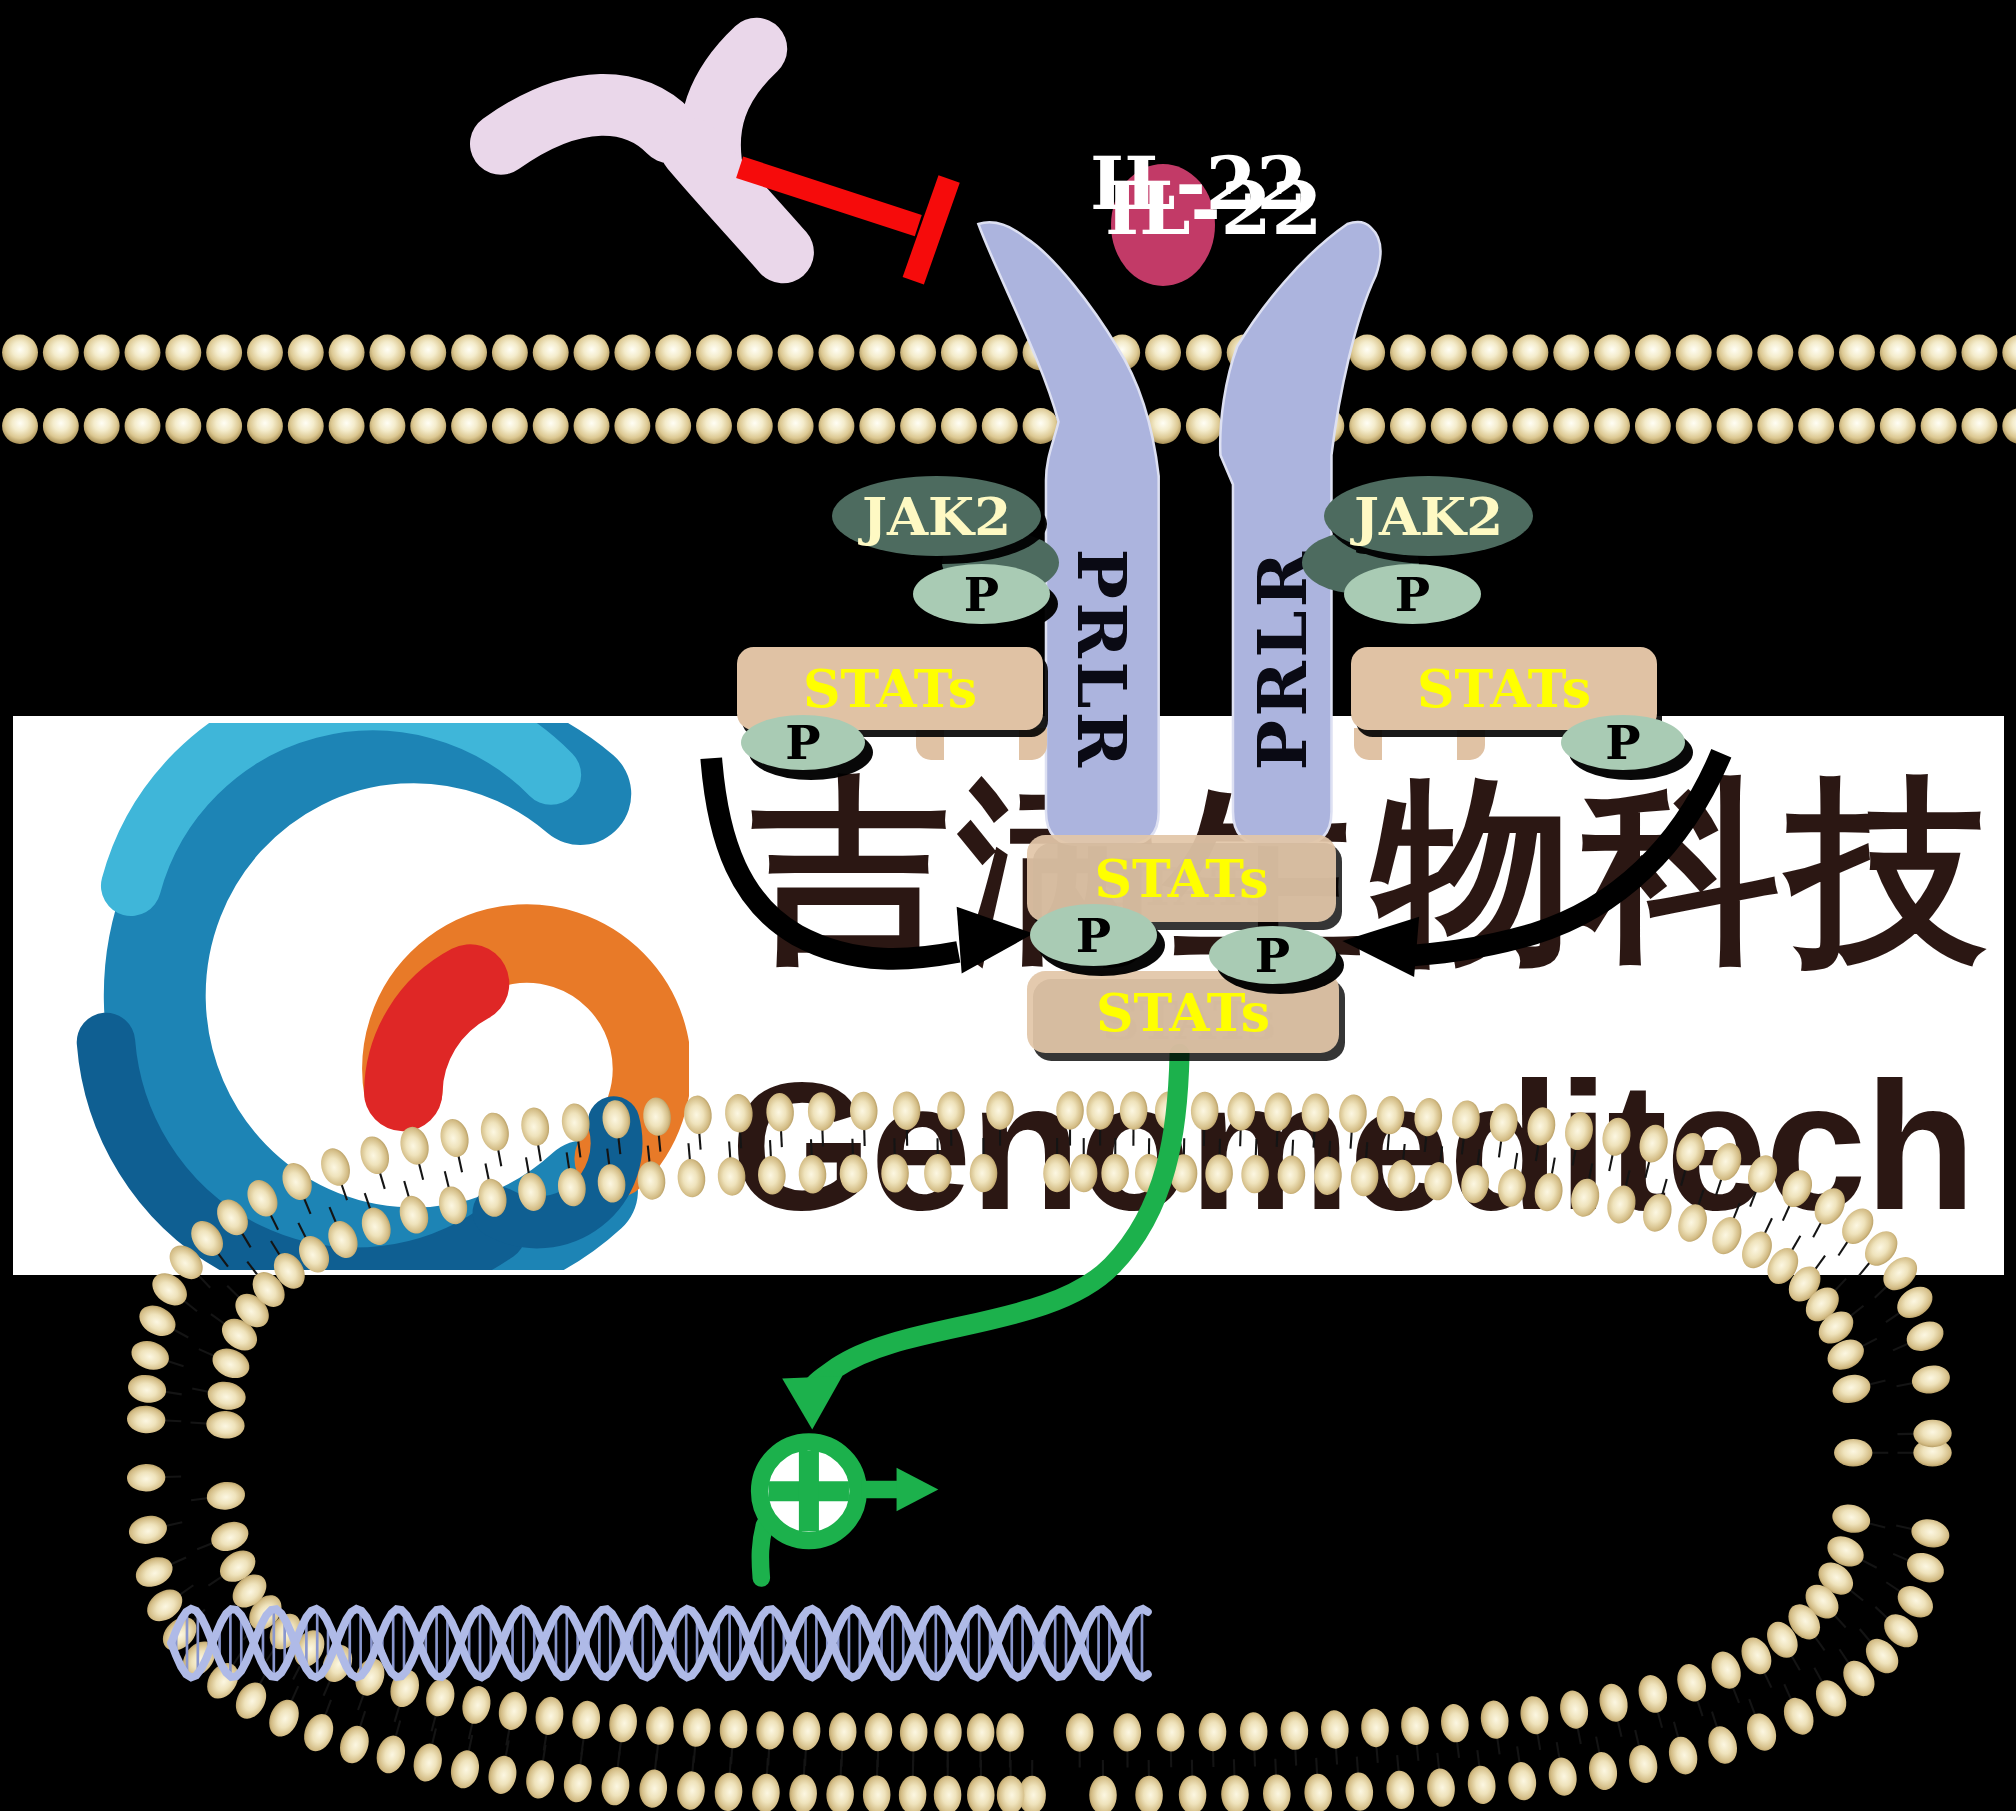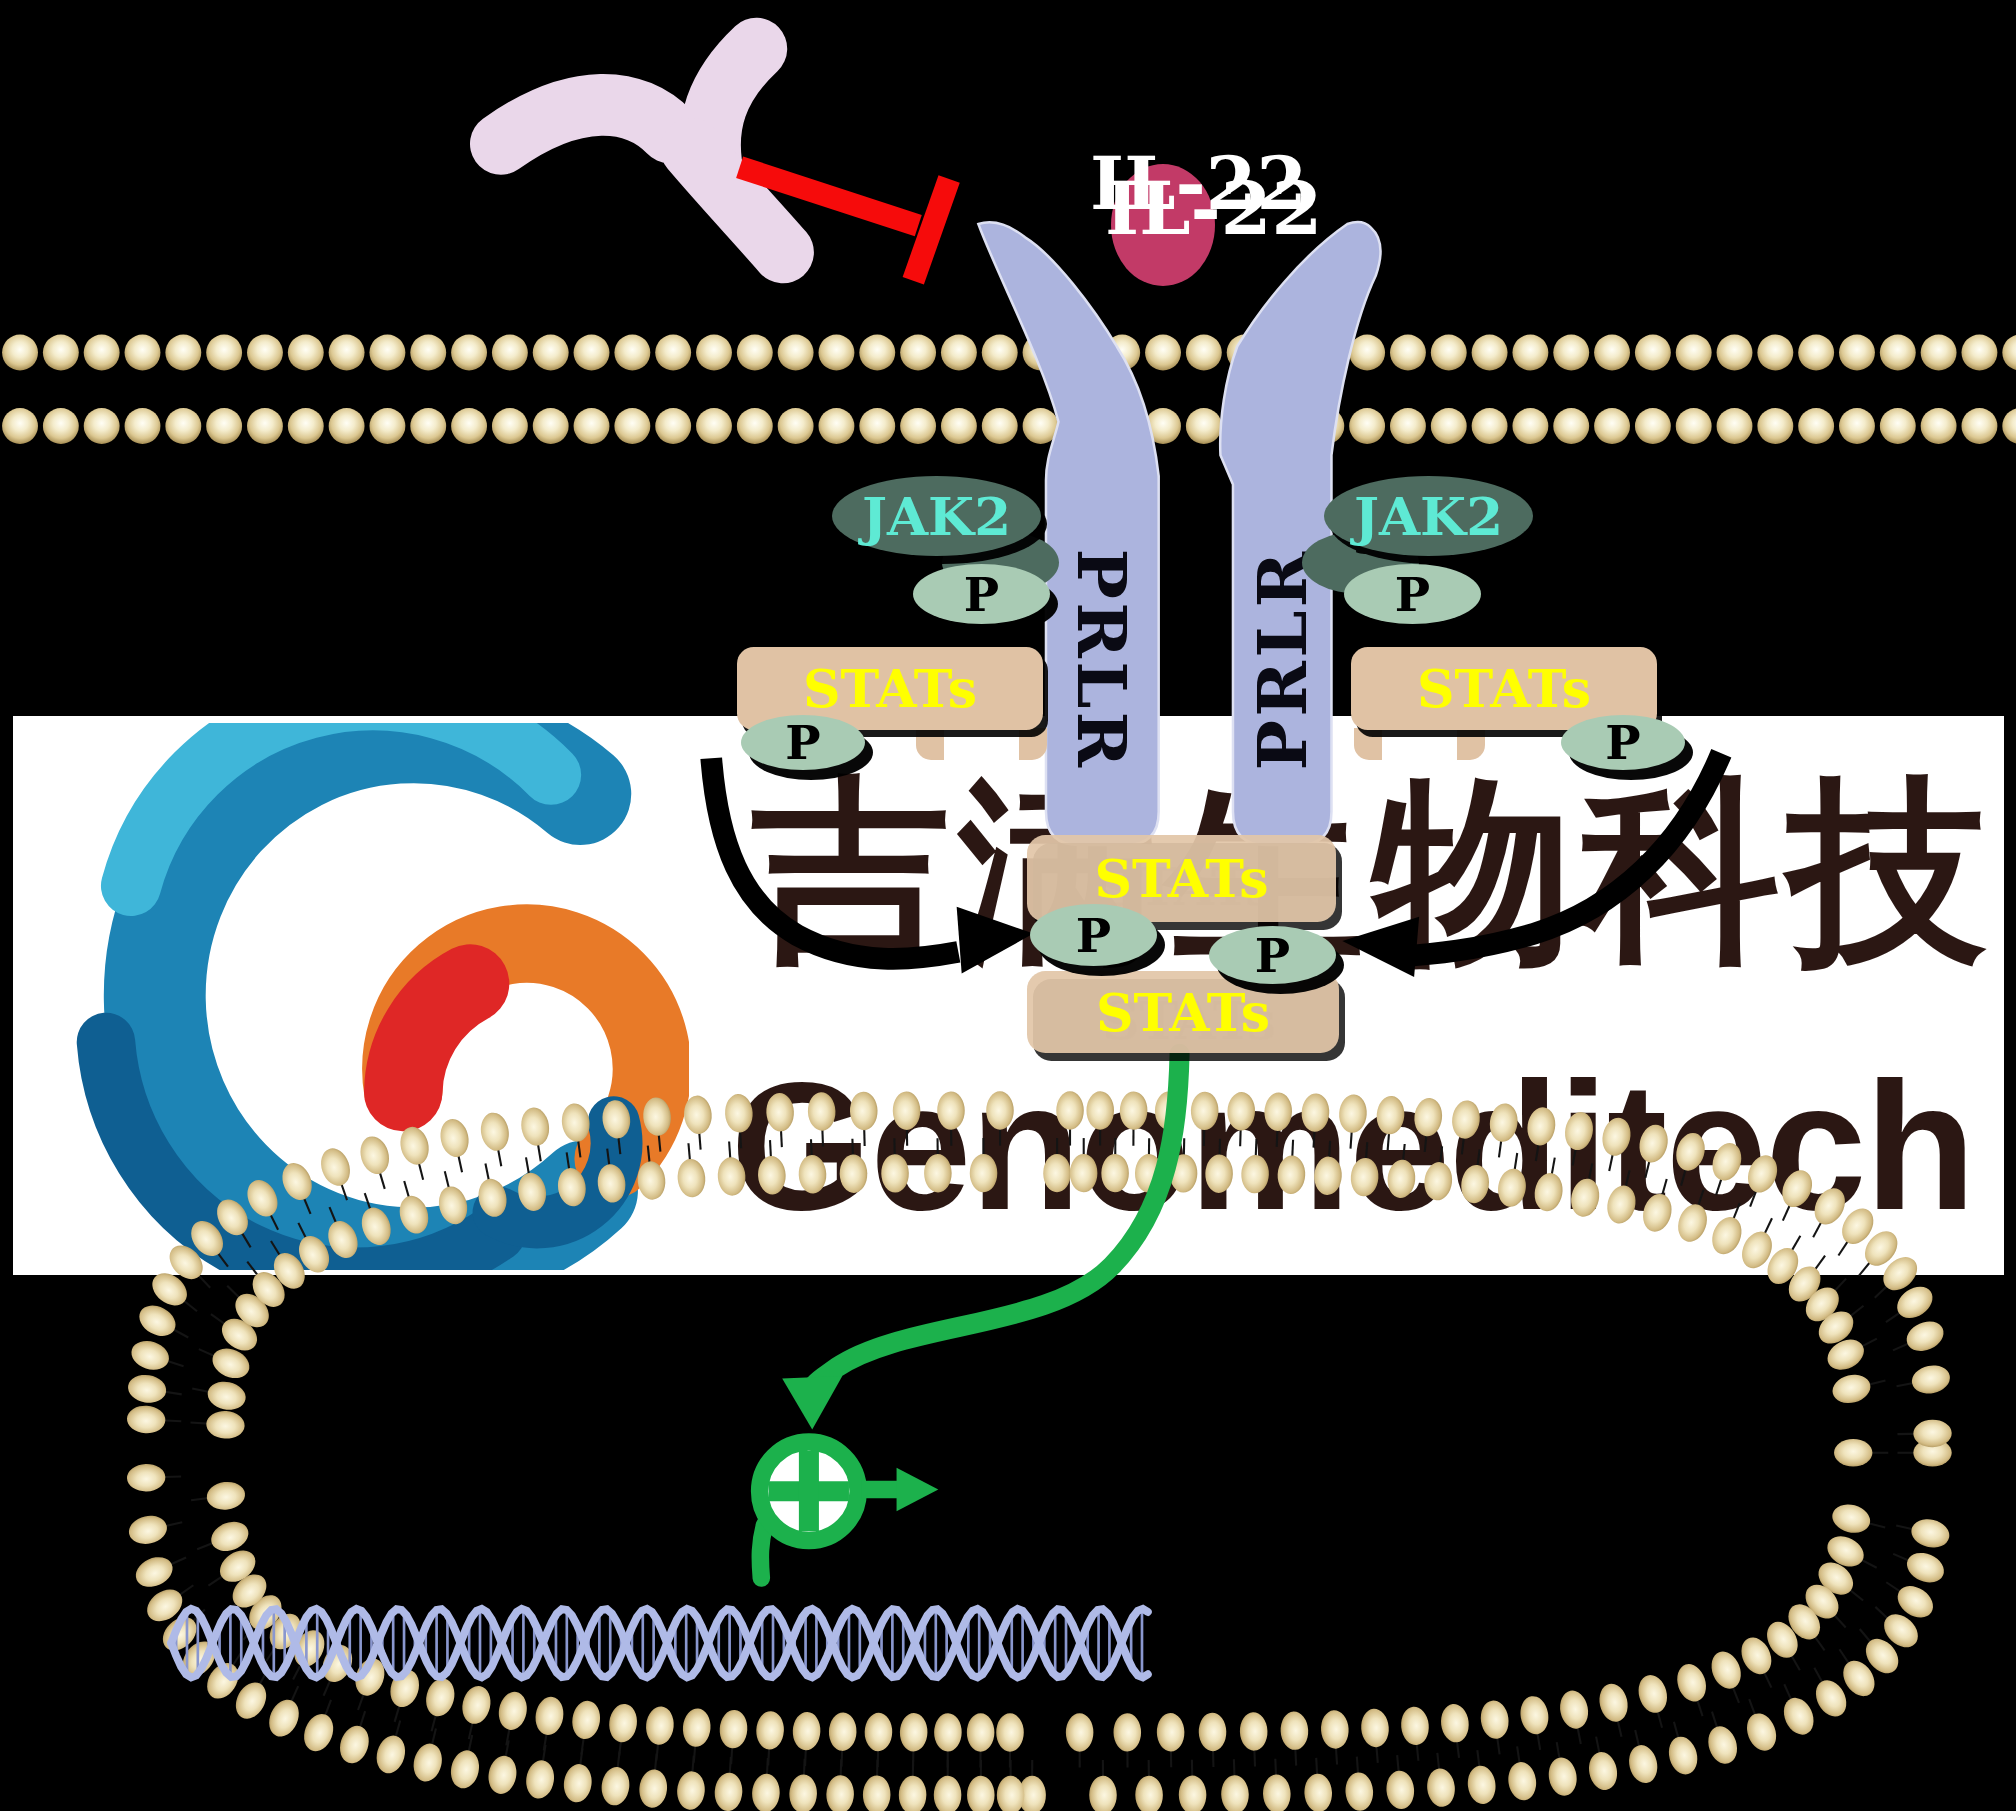--- a/index.html
+++ b/index.html
@@ -10,21 +10,21 @@
   #logo{position:absolute;left:16.7px;top:6.7px;width:660px;height:547px;}
   #cn-text{position:absolute;left:739px;top:46px;font-family:"DejaVu Sans",sans-serif;
            font-weight:900;font-size:199px;letter-spacing:8.3px;line-height:1.1;white-space:nowrap;}
   #latin-text{position:absolute;left:718px;top:330px;font-family:"Liberation Sans",sans-serif;
            font-weight:bold;font-size:182px;letter-spacing:-1.7px;line-height:1.1;white-space:nowrap;}
   
   #scene{position:absolute;left:0;top:0;z-index:2;}
   
   .ov{position:absolute;z-index:3;display:flex;align-items:center;justify-content:center;}
   .ellipse{border-radius:50%;}
-  .jak2{width:209px;height:80px;font-size:53px;font-weight:bold;color:#5eead4;
+  .jak2{width:209px;height:80px;font-size:53px;font-weight:bold;color:#fef9c3;
         filter:drop-shadow(6.7px 8.3px 0 rgba(0,0,0,.95));justify-content:center;}
   .jbump{width:117px;height:63px;border-radius:50%;z-index:3;position:absolute;}
   .p-ell{font-size:47px;font-weight:bold;color:#000;
          filter:drop-shadow(8.3px 10px 0 rgba(0,0,0,.97));}
   .stats-box{border-radius:16.7px;font-size:52px;font-weight:bold;
              filter:drop-shadow(5px 7.5px 0 rgba(0,0,0,.9));}
   .fang{position:absolute;width:28px;height:32px;z-index:3;}
   .dimer{border-radius:18.4px;font-size:52px;font-weight:bold;
          filter:drop-shadow(6.7px 8.3px 0 rgba(0,0,0,.85));}
   .prlr{font-size:67px;font-weight:bold;color:#0a0a14;letter-spacing:3.3px;background:transparent;}

